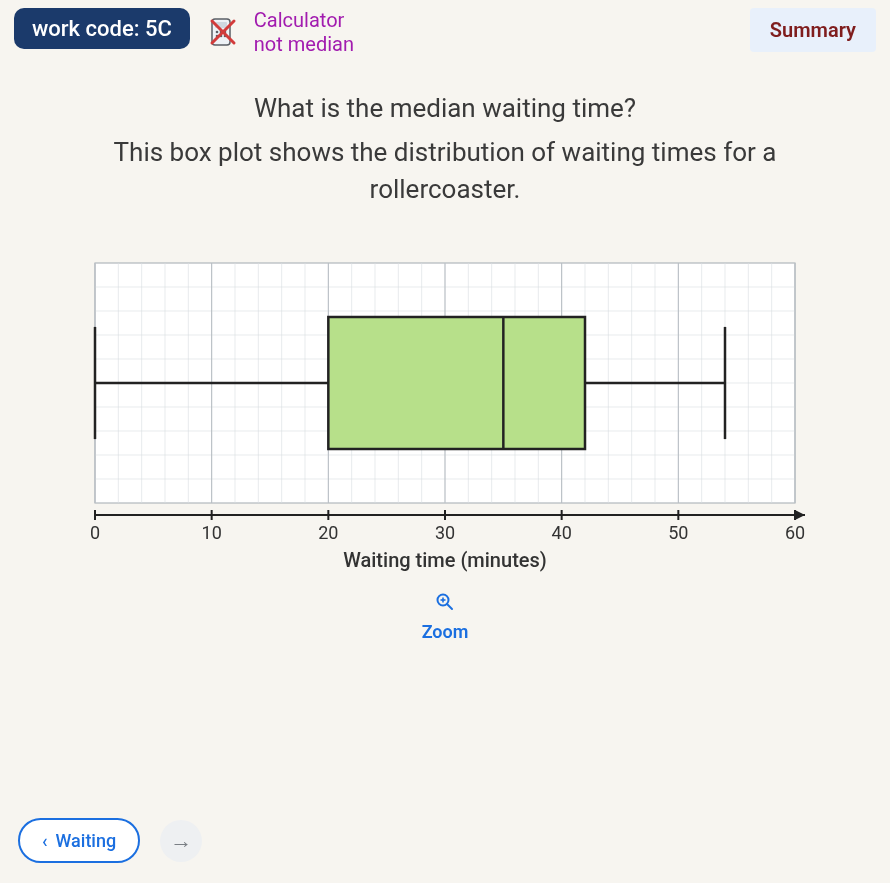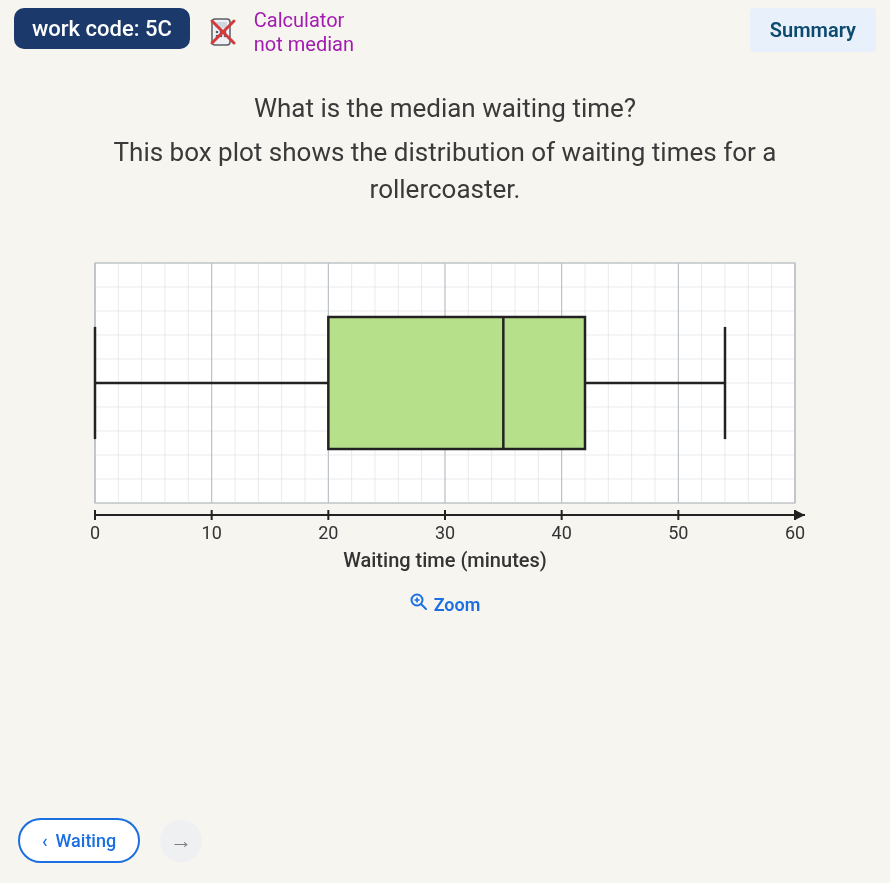--- a/index.html
+++ b/index.html
@@ -31,21 +31,21 @@
     align-items: center;
     gap: 16px;
     color: #a21caf;
     font-size: 20px;
     line-height: 1.2;
   }
   .calc-icon { width: 30px; height: 30px; position: relative; }
   .spacer { flex: 1; }
   .summary-tab {
     background: #e8f0fb;
-    color: #0c4a6e;
+    color: #7f1d1d;
     padding: 10px 20px;
     border-radius: 4px;
     font-size: 20px;
     font-weight: 600;
   }
   .question {
     text-align: center;
     padding: 30px 40px 10px 40px;
   }
   .question p {
@@ -59,20 +59,21 @@
     margin: 18px auto 0 auto;
   }
   svg.boxplot { display: block; width: 100%; }
   .tick-label { font-size: 18px; fill: #333; text-anchor: middle; }
   .axis-label { font-size: 20px; fill: #333; text-anchor: middle; font-weight: 500; }
   .zoom-row { text-align: center; margin-top: 10px; }
   .zoom-btn {
     display: inline-flex; align-items: center; gap: 6px;
     color: #1b6fe0; font-size: 18px; font-weight: 600;
     cursor: pointer;
+    flex-direction: column;
   }
   .bottombar {
     position: absolute;
     left: 0; right: 0; bottom: 0;
     padding: 14px 18px 20px 18px;
     display: flex;
     align-items: center;
     gap: 20px;
   }
   .pill-outline {

